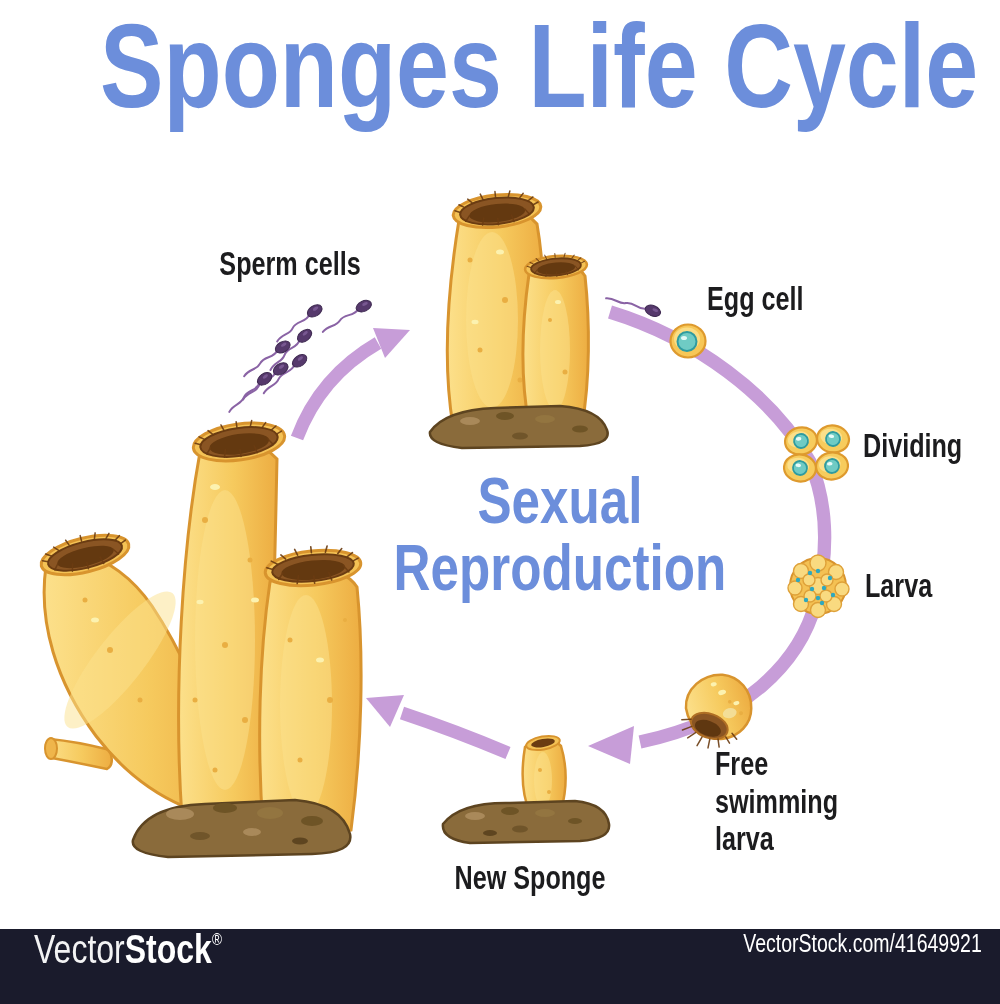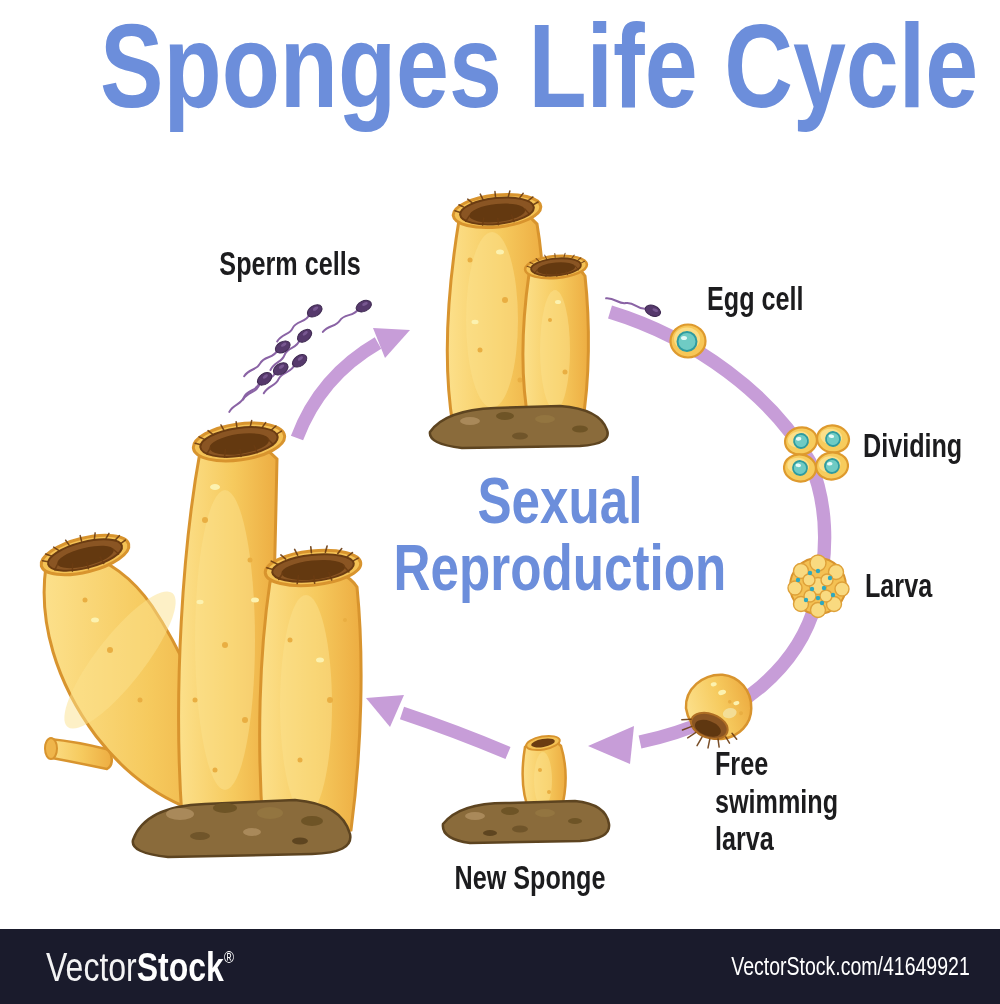--- a/index.html
+++ b/index.html
@@ -31,22 +31,22 @@
   #lbl-egg{left:707px;top:281px;}
   #lbl-dividing{left:863px;top:428px;}
   #lbl-larva{left:865px;top:568px;}
   #lbl-free{left:715px;top:745px;line-height:37.5px;}
   #lbl-new{left:400px;top:860px;width:260px;}
 
   
   .wm{
     position:absolute;left:0;top:929px;width:1000px;height:75px;
     background:var(--watermark-bar-bg,#1A1B2C);color:var(--watermark-text,#fff);
-    display:flex;align-items:center;justify-content:space-between;
-    padding:12px;box-sizing:border-box;
+    display:flex;align-items:flex-start;justify-content:space-between;
+    padding:0;box-sizing:border-box;
   }
   .wm-logo{
     margin-left:34px;font-size:40px;line-height:1;
     transform:scaleX(0.80);transform-origin:left center;white-space:nowrap;
   }
   .wm-logo .thin{font-weight:normal;opacity:.95;}
   .wm-logo .bold{font-weight:bold;}
   .wm-logo sup{font-size:17px;vertical-align:18px;font-weight:normal;}
   .wm-url{
     margin-right:18px;font-size:25px;font-weight:normal;

